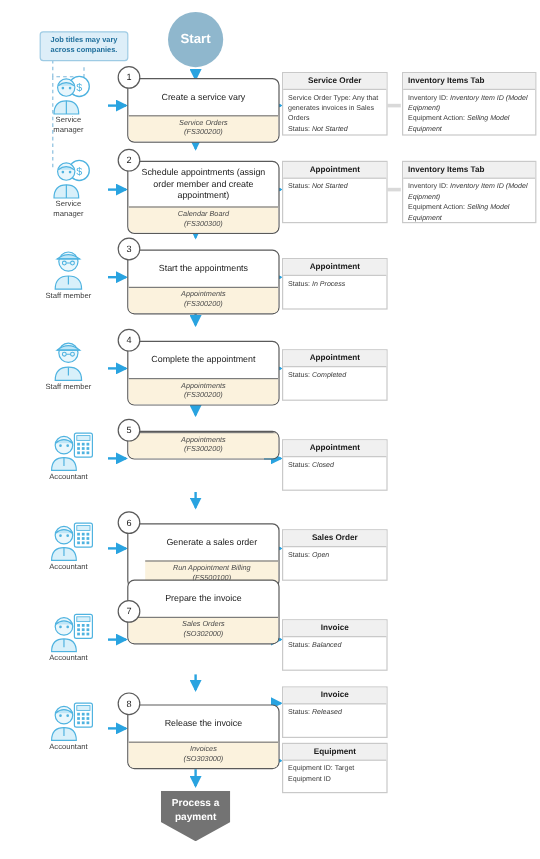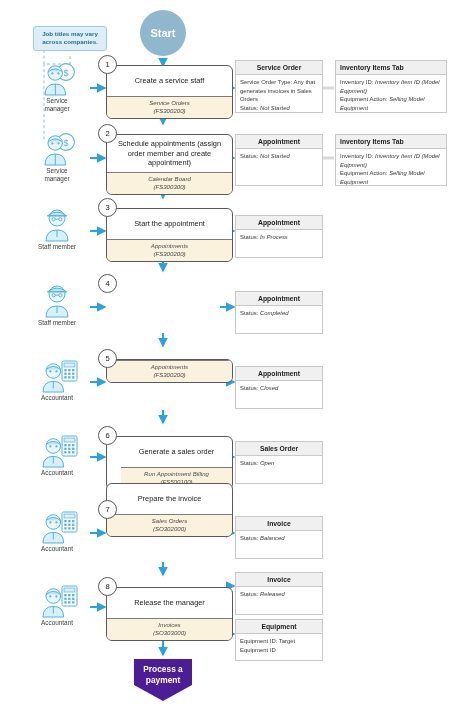--- a/index.html
+++ b/index.html
@@ -147,21 +147,21 @@
     font-size: 11px;
     font-weight: bold;
     display: flex;
     align-items: center;
     justify-content: center;
   }
   .end-node {
     position: absolute;
     width: 58px;
     height: 42px;
-    background: #4c1d95;
+    background: #737373;
     color: #ffffff;
     font-size: 8.4px;
     font-weight: bold;
     text-align: center;
     display: flex;
     align-items: flex-start;
     justify-content: center;
     padding-top: 5px;
     box-sizing: border-box;
     line-height: 1.3;
@@ -377,46 +377,53 @@
       <circle cx="26.4" cy="12.4" r="1.1" fill="#4fb3e0"></circle>
       <circle cx="32.4" cy="12.4" r="1.1" fill="#4fb3e0"></circle>
       <path d="M19 33 q0 -10.6 10.3 -10.6 q10.3 0 10.3 10.6 z" fill="#d8f0fa" stroke="#4fb3e0" stroke-width="1"></path>
       <path d="M29.3 22.4 l0 7" stroke="#4fb3e0" stroke-width="1"></path>
     </svg>
     <span class="alabel">Accountant</span>
   </div>
 
   <div class="badge" style="left:98px; top:55px;">1</div>
   <div class="step" style="left:106px; top:65px;">
-    <div class="title">Create a service staff</div>
+    <div class="title">Create a service vary</div>
     <div class="form">
       <span>Service Orders</span>
       <span class="code">(FS300200)</span>
     </div>
   </div>
 
   <div class="badge" style="left:98px; top:124px;">2</div>
   <div class="step" style="left:106px; top:134px;">
     <div class="title">Schedule appointments (assign order member and create appointment)</div>
     <div class="form">
       <span>Calendar Board</span>
       <span class="code">(FS300300)</span>
     </div>
   </div>
 
   <div class="badge" style="left:98px; top:198px;">3</div>
   <div class="step" style="left:106px; top:208px;">
-    <div class="title">Start the appointment</div>
+    <div class="title">Start the appointments</div>
     <div class="form">
       <span>Appointments</span>
       <span class="code">(FS300200)</span>
     </div>
   </div>
 
   <div class="badge" style="left:98px; top:274px;">4</div>
+  <div class="step" style="left:106px; top:284px;">
+    <div class="title">Complete the appointment</div>
+    <div class="form">
+      <span>Appointments</span>
+      <span class="code">(FS300200)</span>
+    </div>
+  </div>
 
   <div class="badge" style="left:98px; top:349px;">5</div>
   <div class="step" style="left:106px; top:359px;">
     <div class="form">
       <span>Appointments</span>
       <span class="code">(FS300200)</span>
     </div>
   </div>
 
   <div class="badge" style="left:98px; top:426px;">6</div>
@@ -432,21 +439,21 @@
   <div class="step" style="left:106px; top:483px;">
     <div class="title">Prepare the invoice</div>
     <div class="form">
       <span>Sales Orders</span>
       <span class="code">(SO302000)</span>
     </div>
   </div>
 
   <div class="badge" style="left:98px; top:577px;">8</div>
   <div class="step" style="left:106px; top:587px;">
-    <div class="title">Release the manager</div>
+    <div class="title">Release the invoice</div>
     <div class="form">
       <span>Invoices</span>
       <span class="code">(SO303000)</span>
     </div>
   </div>
 
   <div class="end-node" style="left:134px; top:659px;">Process a payment</div>
 
   <div class="panel" style="left:235px; top:60px; width:88px; height:53px;">
     <div class="phead">Service Order</div>

